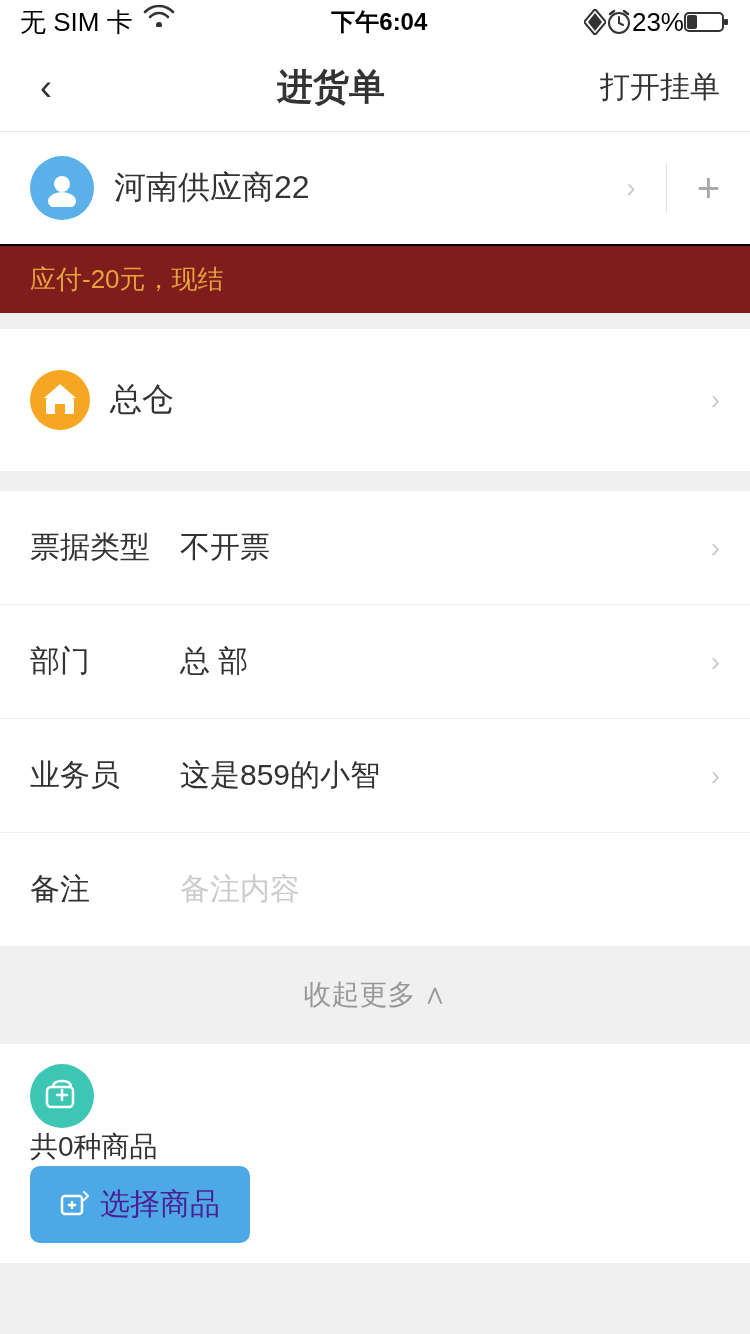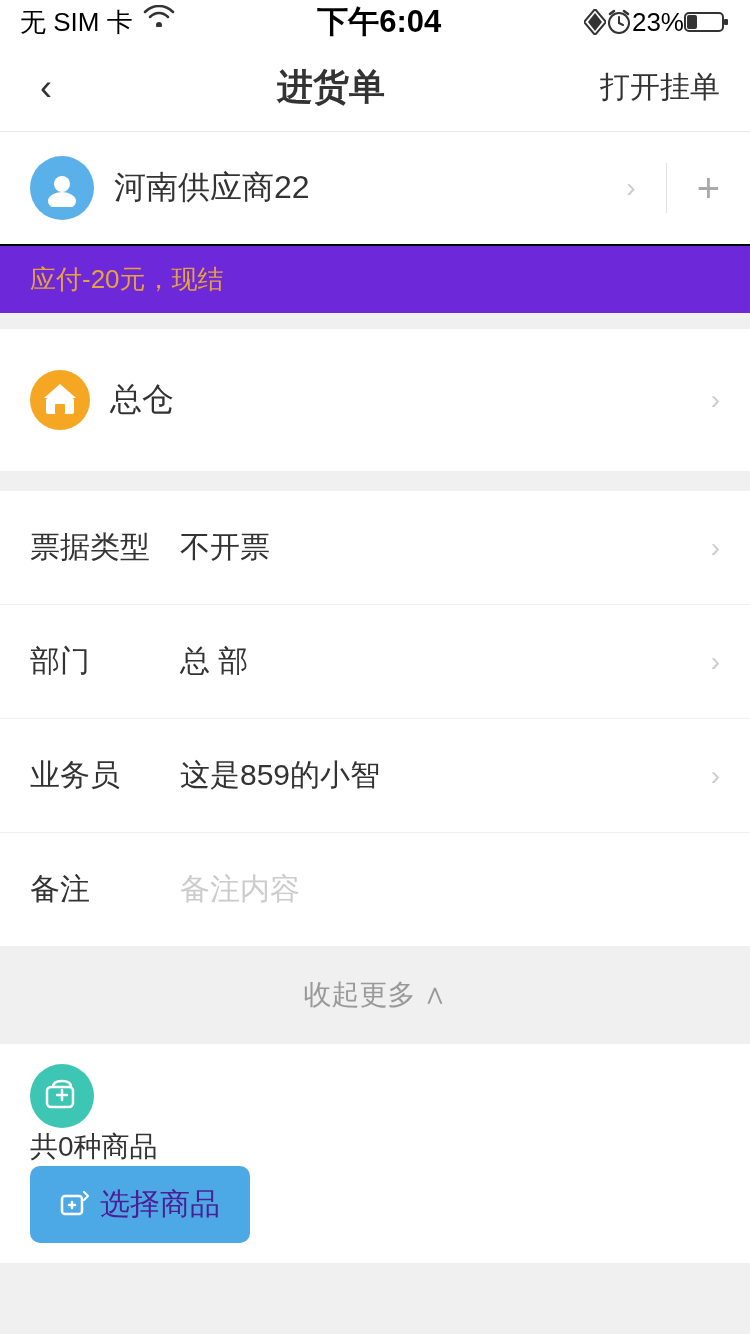--- a/index.html
+++ b/index.html
@@ -100,21 +100,21 @@
       margin-right: 30px;
     }
     .add-btn {
       font-size: 40px;
       color: #aaa;
       cursor: pointer;
     }
 
     
     .notice-bar {
-      background: #6d28d9;
+      background: #7f1d1d;
       padding: 16px 30px;
       font-size: 26px;
       color: #e6a23c;
     }
 
     
     .warehouse-row {
       display: flex;
       align-items: center;
       padding: 41px 30px;
@@ -232,21 +232,21 @@
 
 <div class="status-bar">
   <div class="status-left">
     <span>无 SIM 卡</span>
     <svg width="32" height="22" viewBox="0 0 32 22" fill="none">
       <path d="M16 17a3 3 0 1 1 0 6 3 3 0 0 1 0-6z" fill="#333"></path>
       <path d="M7 12c2.5-2.5 5.8-4 9-4s6.5 1.5 9 4" stroke="#333" stroke-width="2.5" fill="none" stroke-linecap="round"></path>
       <path d="M2 7C6 3 10.8 1 16 1s10 2 14 6" stroke="#333" stroke-width="2.5" fill="none" stroke-linecap="round"></path>
     </svg>
   </div>
-  <div style="font-size:31px;font-weight:600;">下午6:04</div>
+  <div style="font-size:24px;font-weight:600;">下午6:04</div>
   <div class="status-right">
     <svg width="22" height="26" viewBox="0 0 22 26">
       <path d="M11 0 L22 13 L11 26 L0 13 Z" fill="none" stroke="#333" stroke-width="2"></path>
       <path d="M11 4 L18 13 L11 22 L4 13 Z" fill="#333"></path>
     </svg>
     <svg width="26" height="26" viewBox="0 0 26 26">
       <circle cx="13" cy="14" r="10" stroke="#333" stroke-width="2" fill="none"></circle>
       <line x1="13" y1="8" x2="13" y2="14" stroke="#333" stroke-width="2" stroke-linecap="round"></line>
       <line x1="13" y1="14" x2="17" y2="16" stroke="#333" stroke-width="2" stroke-linecap="round"></line>
       <path d="M4 5 L8 2" stroke="#333" stroke-width="2.5" stroke-linecap="round"></path>

